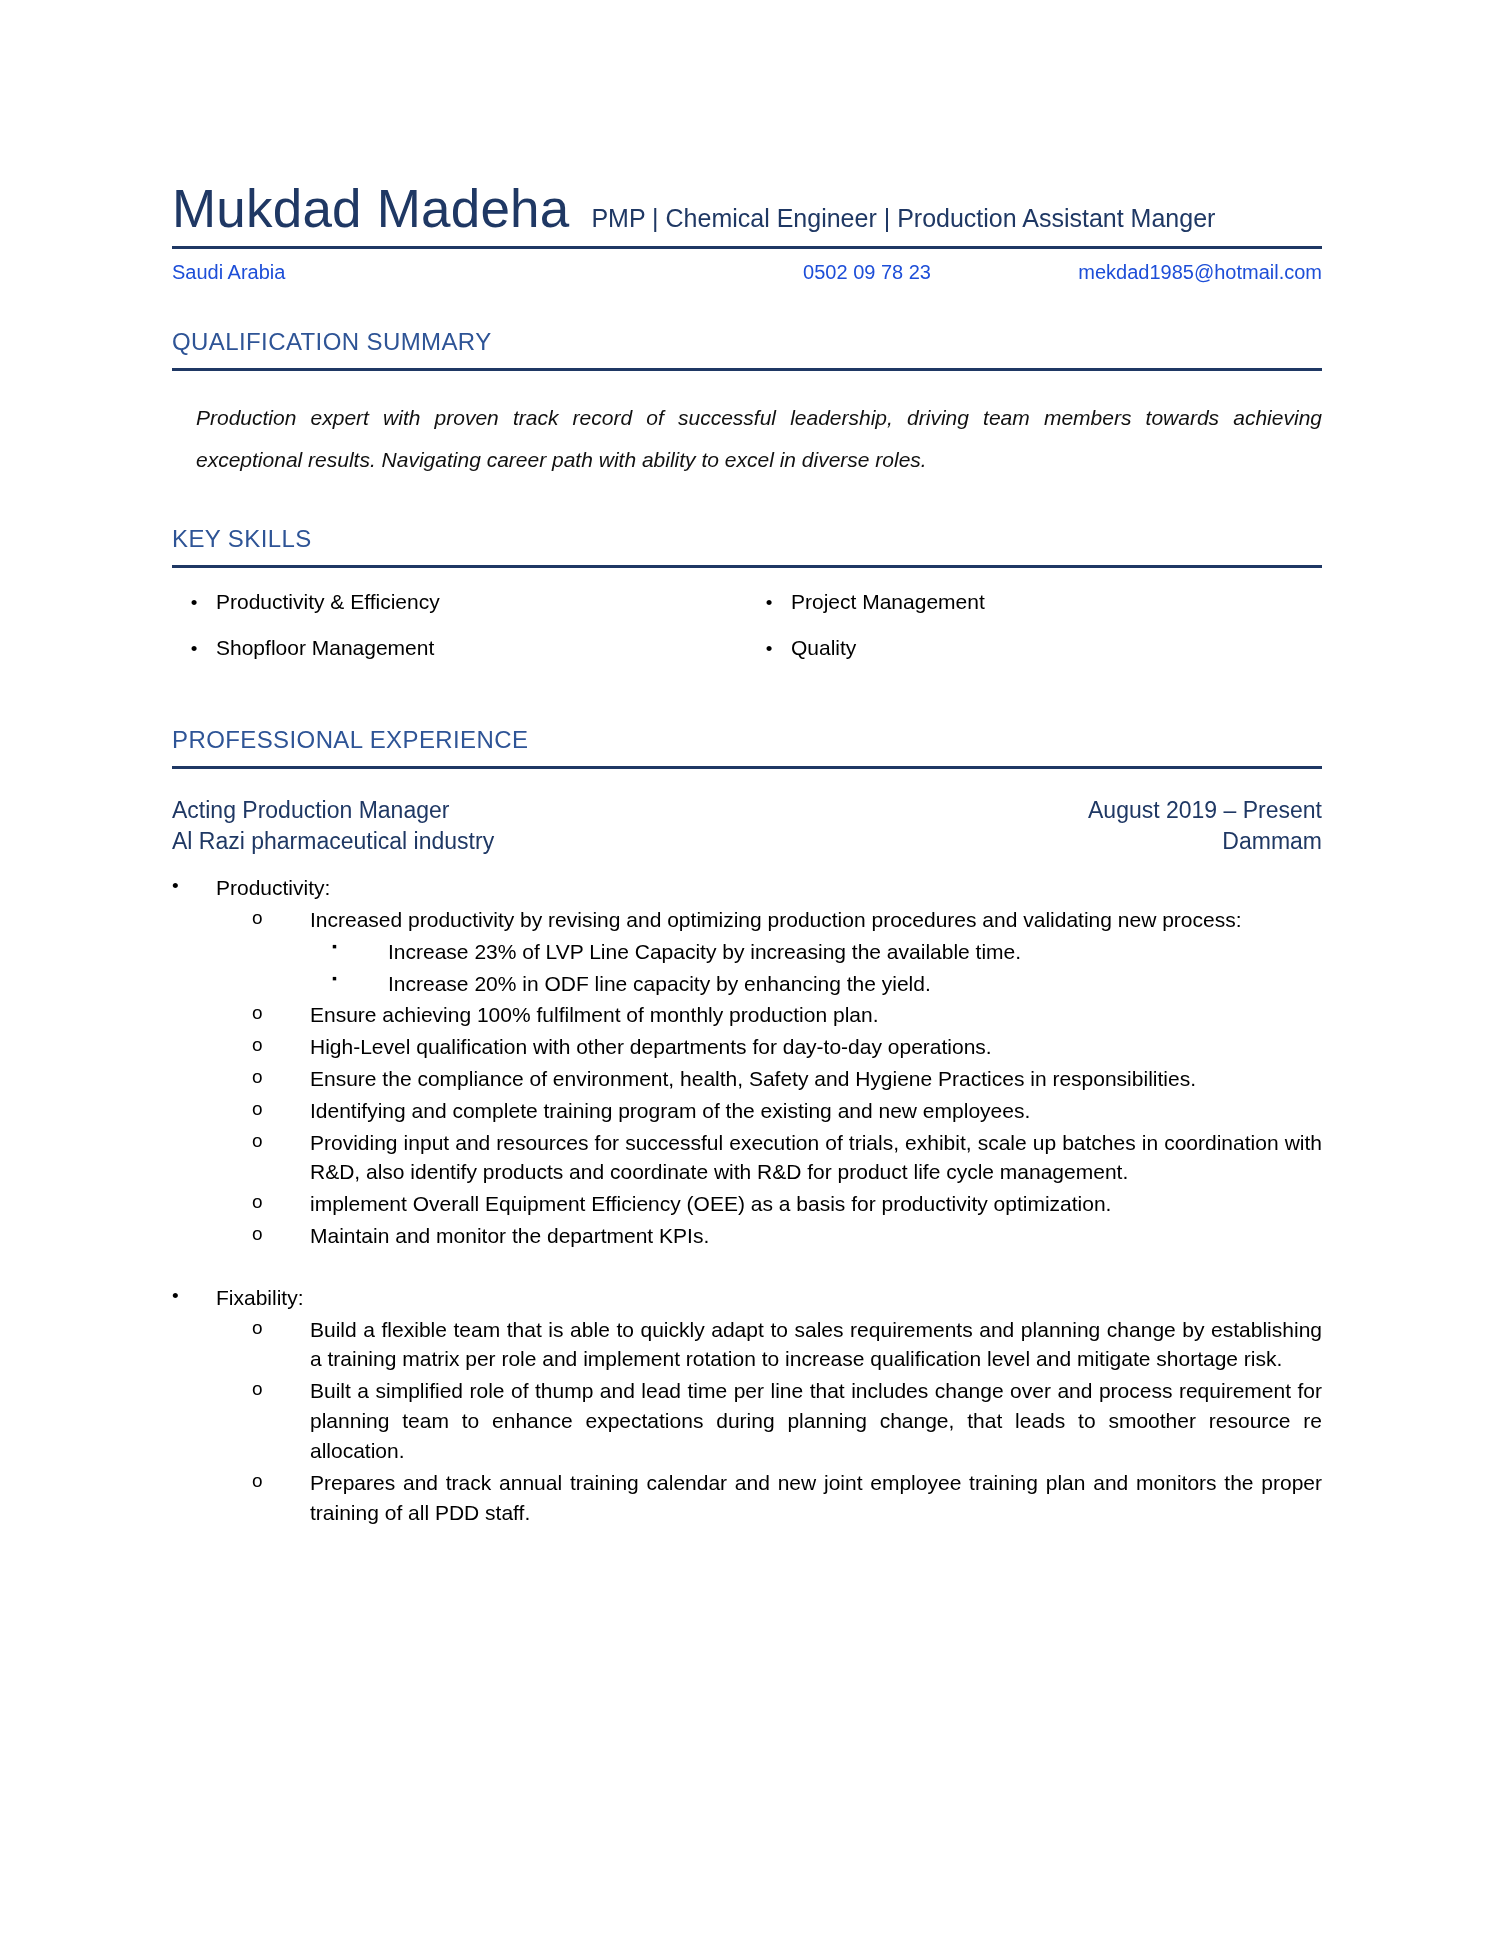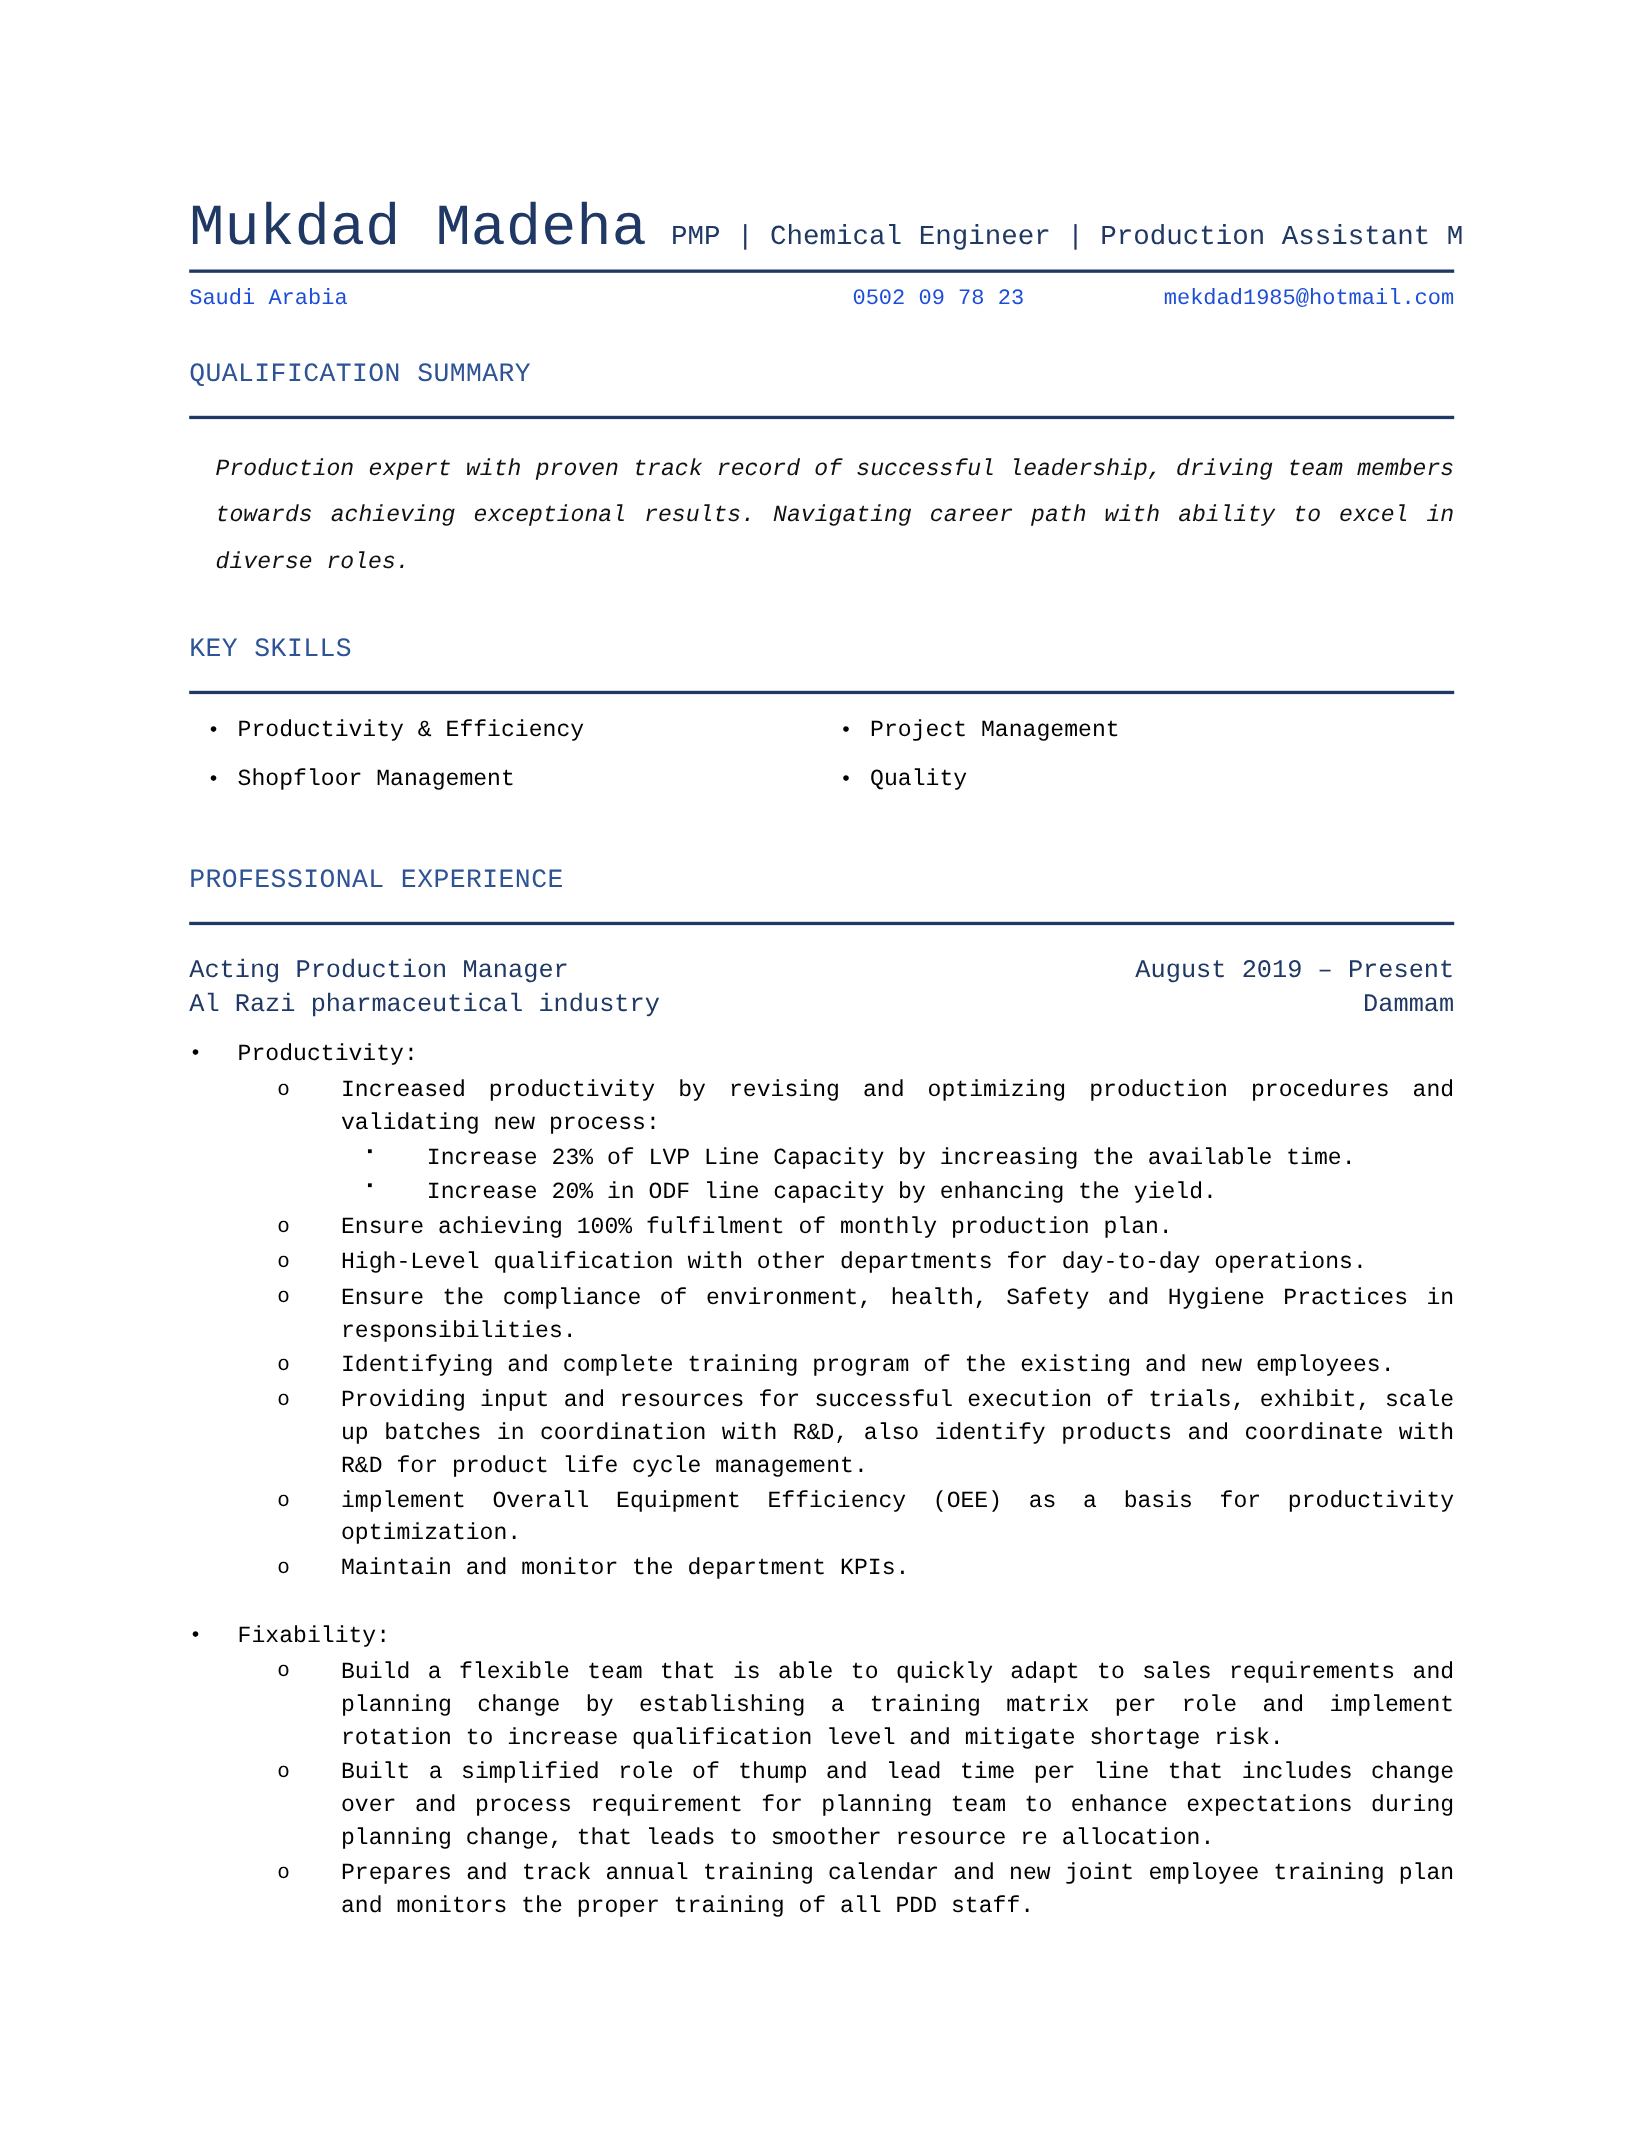--- a/index.html
+++ b/index.html
@@ -5,21 +5,21 @@
   html, body {
     margin: 0;
     padding: 0;
     background: #ffffff;
   }
   .page {
     position: relative;
     width: 1330px;
     height: 1941px;
     background: #ffffff;
-    font-family: Liberation Mono, monospace;
+    font-family: Liberation Sans, sans-serif;
     color: #000000;
     box-sizing: border-box;
     overflow: hidden;
   }
   .content {
     position: absolute;
     left: 172px;
     top: 0;
     width: 1150px;
   }
@@ -60,21 +60,21 @@
   .contact .c-right  { width: 34%; text-align: right; }
 
   
   .section {
     margin-top: 44px;
   }
   .section-title {
     font-size: 24px;
     color: #2E5496;
     letter-spacing: .4px;
-    padding-bottom: 24px;
+    padding-bottom: 12px;
   }
   .section-rule {
     border-top: 3px solid #1F3864;
     width: 100%;
   }
 
   
   .summary {
     margin-top: 26px;
     font-size: 21px;

